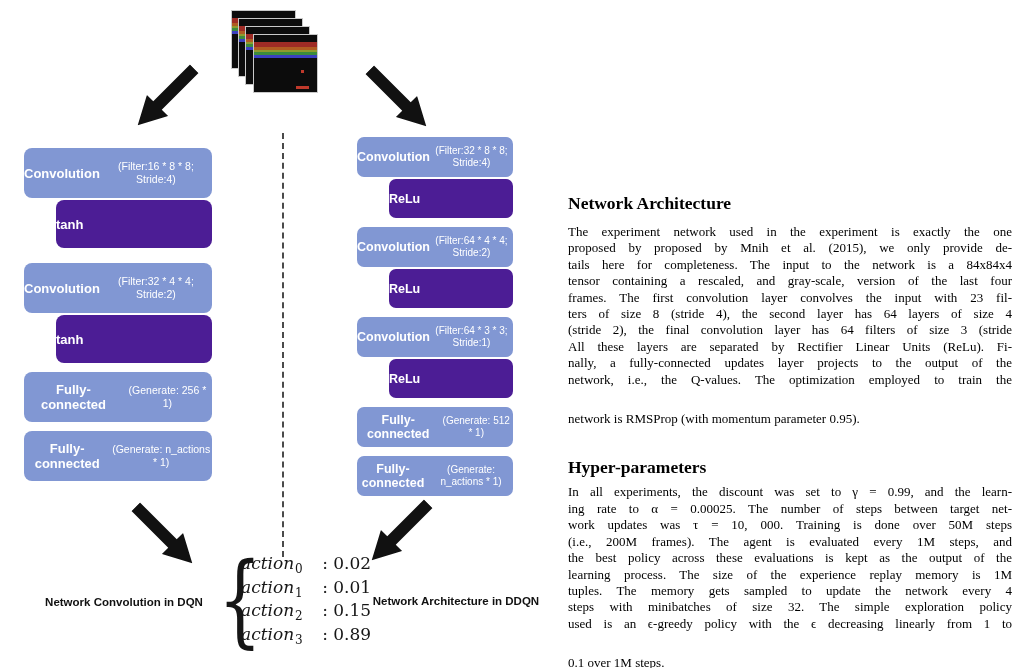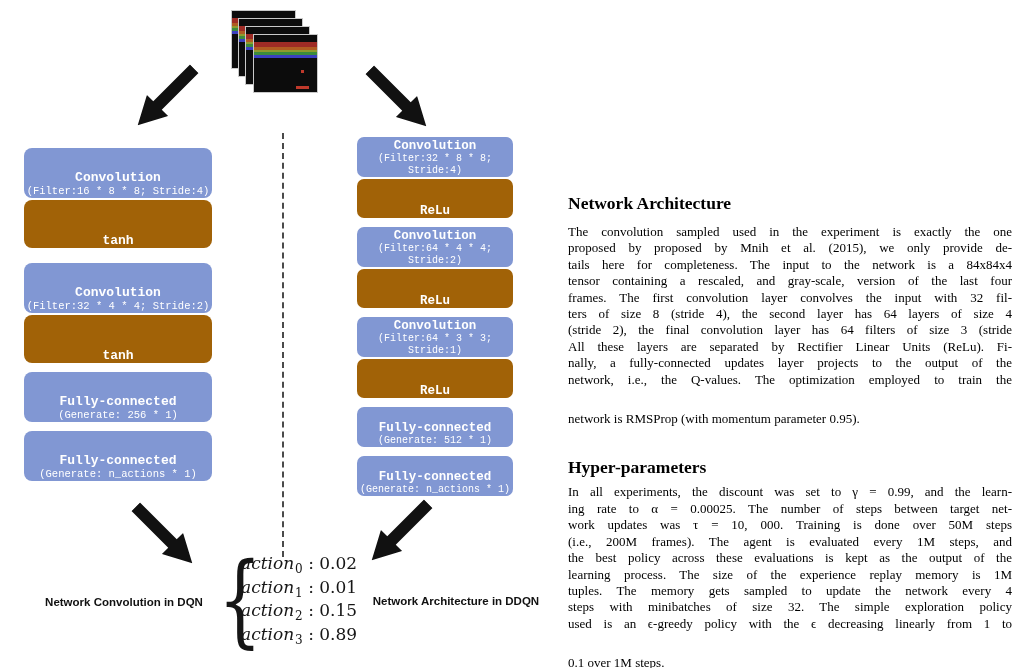--- a/index.html
+++ b/index.html
@@ -21,24 +21,24 @@
   
   .arrow{position:absolute;width:80px;height:30px;}
   .arrow svg{display:block;}
 
   
   .divider{position:absolute;left:282px;top:133px;height:424px;width:0;
            border-left:2px dashed #4a4a4a;}
 
   
   .net-col{position:absolute;display:flex;flex-direction:column;}
-  .layer{border-radius:8px;color:#fff;display:flex;flex-direction:column;justify-content:flex-end;
-         align-items:center;text-align:center;box-sizing:border-box;font-family:Liberation Mono, monospace;}
+  .layer{border-radius:8px;color:#fff;display:flex;flex-direction:row;justify-content:flex-start;
+         align-items:center;text-align:center;box-sizing:border-box;}
   .layer.conv,.layer.fc{background:#8197d3;}
-  .layer.act{background:#a16207;}
+  .layer.act{background:#4c1d95;margin-left:32px;}
   .layer.joined{margin-top:2px;}
   .layer.gap-lg{margin-top:15px;}
   .layer.gap-sm{margin-top:9px;}
   .layer-detail:empty{display:none;}
 
   #dqn-col{left:24px;top:148px;width:188px;}
   #dqn-col .layer.conv,#dqn-col .layer.fc{height:50px;}
   #dqn-col .layer.act{height:48px;}
   #dqn-col .layer-title{font-weight:bold;font-size:13px;line-height:15px;}
   #dqn-col .layer-detail{font-size:10.5px;line-height:13px;}
@@ -55,21 +55,21 @@
   #dqn-caption{left:16px;top:596px;width:216px;}
   #ddqn-caption{left:357px;top:595px;width:198px;}
 
   
   #brace{position:absolute;left:218px;top:546px;font-family:"DejaVu Serif",serif;color:#161616;
          font-size:96px;line-height:100px;transform:scaleX(.72) scaleY(1.06);transform-origin:left top;}
   #actions{position:absolute;left:241px;top:553px;font-family:"DejaVu Serif",serif;color:#161616;}
   .action-line{font-size:17px;line-height:21.5px;white-space:nowrap;}
   .action-word{font-style:italic;}
   .action-sub{font-style:normal;font-size:12px;position:relative;top:4px;margin-left:1px;}
-  .action-rest{font-style:normal;}
+  .action-rest{font-style:normal;margin-left:14px;}
 
   
   #article{position:absolute;left:568px;top:193px;width:444px;color:#000;
            font-family:"Liberation Serif",serif;}
   .section-heading{font-size:17.5px;font-weight:bold;line-height:21px;margin:0 0 10px 0;
                    font-family:"Liberation Serif",serif;}
   .section + .section .section-heading{margin-top:30px;margin-bottom:6px;}
   .pline{font-size:13px;line-height:16.4px;text-align:justify;text-align-last:justify;}
   .plines .pline:last-child{text-align-last:auto;margin-top:23px;}
 </style>
@@ -207,29 +207,29 @@
       <div class="action-line"><span class="action-word">action</span><span class="action-sub">2</span><span class="action-rest"> : 0.15</span></div>
 
       <div class="action-line"><span class="action-word">action</span><span class="action-sub">3</span><span class="action-rest"> : 0.89</span></div>
     </div>
 
   <div id="article">
     <div class="section">
       <div class="section-heading">Network Architecture</div>
       <div class="plines">
 
-          <div class="pline">The convolution sampled used in the experiment is exactly the one</div>
+          <div class="pline">The experiment network used in the experiment is exactly the one</div>
 
           <div class="pline">proposed by proposed by Mnih et al. (2015), we only provide de-</div>
 
           <div class="pline">tails here for completeness. The input to the network is a 84x84x4</div>
 
           <div class="pline">tensor containing a rescaled, and gray-scale, version of the last four</div>
 
-          <div class="pline">frames. The first convolution layer convolves the input with 32 fil-</div>
+          <div class="pline">frames. The first convolution layer convolves the input with 23 fil-</div>
 
           <div class="pline">ters of size 8 (stride 4), the second layer has 64 layers of size 4</div>
 
           <div class="pline">(stride 2), the final convolution layer has 64 filters of size 3 (stride</div>
 
 
           <div class="pline">All these layers are separated by Rectifier Linear Units (ReLu). Fi-</div>
 
           <div class="pline">nally, a fully-connected updates layer projects to the output of the</div>
 

